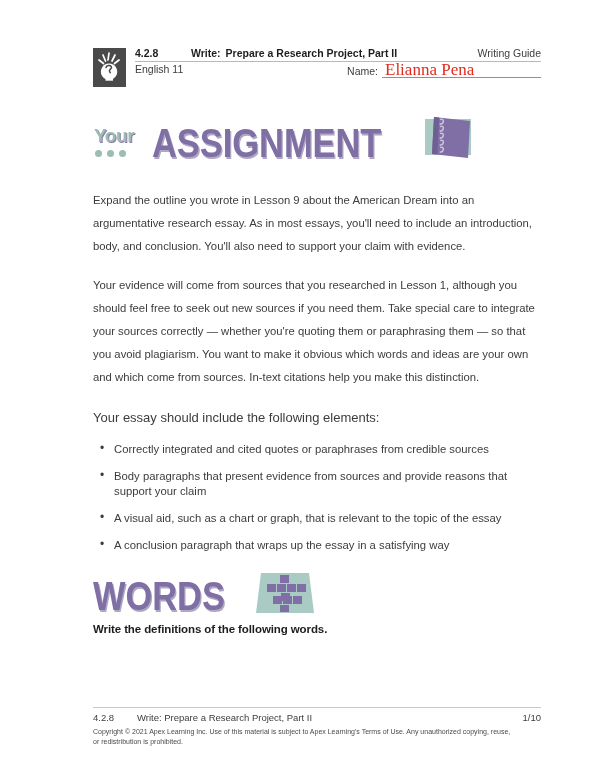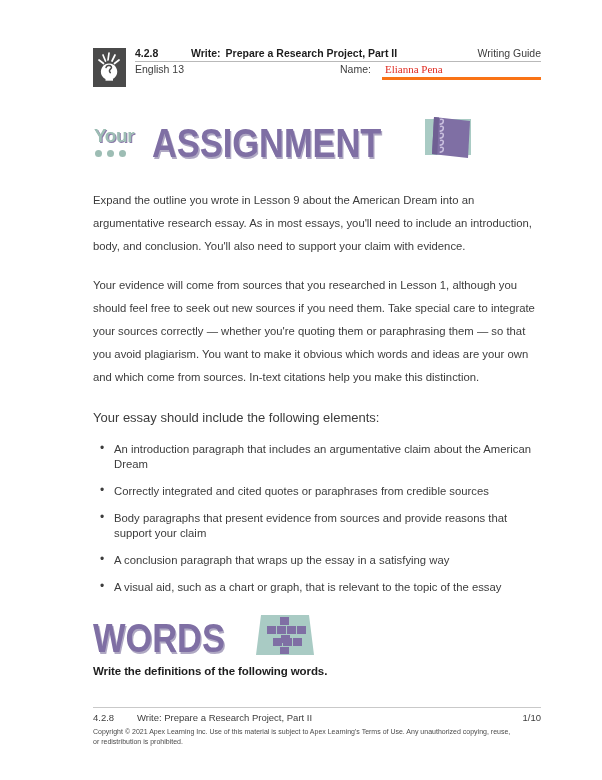--- a/index.html
+++ b/index.html
@@ -99,30 +99,30 @@
     margin-left: auto;
     width: 208px;
   }
   .field-row {
     display: flex;
     align-items: baseline;
   }
   .field-label {
     font-size: 10.5px;
     color: #3d3d3d;
-    text-align: center;
+    text-align: right;
     width: 45px;
     flex: 0 0 45px;
     padding-right: 4px;
   }
   .field-val {
     flex: 1 1 auto;
-    border-bottom: 3px solid #f97316;
+    border-bottom: 1px solid #f97316;
     font-family: "Liberation Serif", serif;
-    font-size: 11px;
+    font-size: 17px;
     color: #e02b20;
     padding: 0 0 1px 3px;
     min-height: 13px;
     line-height: 13px;
   }
   .field-row.date { margin-top: 4px; }
 
   
   .banner {
     margin-top: 28px;
@@ -302,21 +302,21 @@
         </div>
 
         <div class="hdr-textcol">
           <div class="hdr-row1">
             <span class="hdr-num">4.2.8</span>
             <span class="hdr-title"><span class="wlabel">Write:</span><span>Prepare a Research Project, Part II</span></span>
             <span class="hdr-guide">Writing Guide</span>
           </div>
           <div class="hdr-rule"></div>
           <div class="hdr-row2">
-            <span class="hdr-course">English 13</span>
+            <span class="hdr-course">English 11</span>
             <div class="fields">
               <div class="field-row">
                 <span class="field-label">Name:</span>
                 <span class="field-val">Elianna Pena</span>
               </div>
             </div>
           </div>
         </div>
       </div>
     </div>
@@ -348,25 +348,24 @@
         </div>
       </div>
     </div>
 
     <p class="para first">Expand the outline you wrote in Lesson 9 about the American Dream into an argumentative research essay. As in most essays, you'll need to include an introduction, body, and conclusion. You'll also need to support your claim with evidence.</p>
     <p class="para">Your evidence will come from sources that you researched in Lesson 1, although you should feel free to seek out new sources if you need them. Take special care to integrate your sources correctly — whether you're quoting them or paraphrasing them — so that you avoid plagiarism. You want to make it obvious which words and ideas are your own and which come from sources. In-text citations help you make this distinction.</p>
 
     <p class="lead">Your essay should include the following elements:</p>
 
     <ul class="elements">
-      <li>An introduction paragraph that includes an argumentative claim about the American Dream</li>
       <li>Correctly integrated and cited quotes or paraphrases from credible sources</li>
       <li>Body paragraphs that present evidence from sources and provide reasons that support your claim</li>
+      <li>A visual aid, such as a chart or graph, that is relevant to the topic of the essay</li>
       <li>A conclusion paragraph that wraps up the essay in a satisfying way</li>
-      <li>A visual aid, such as a chart or graph, that is relevant to the topic of the essay</li>
     </ul>
 
     <div class="words-banner">
       <span class="big-word">WORDS</span>
       <div class="crossword-icon">
         <svg width="62" height="44" viewBox="0 0 62 44">
           <path d="M7 2 L55 2 L60 42 L2 42 Z" fill="#a9cbc4"></path>
           <g fill="#7f6fa4">
             <rect x="26" y="4" width="9" height="8"></rect>
             <rect x="13" y="13" width="9" height="8"></rect>

